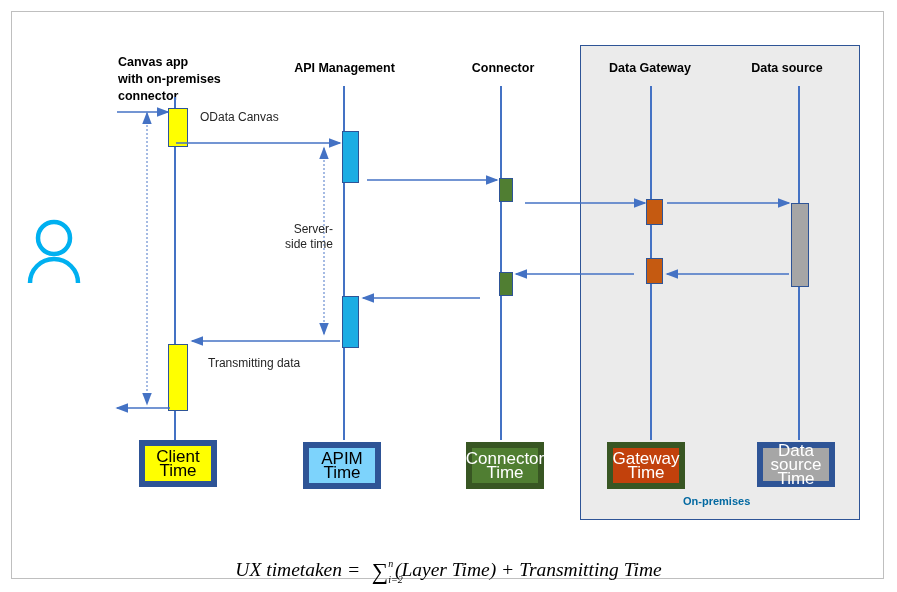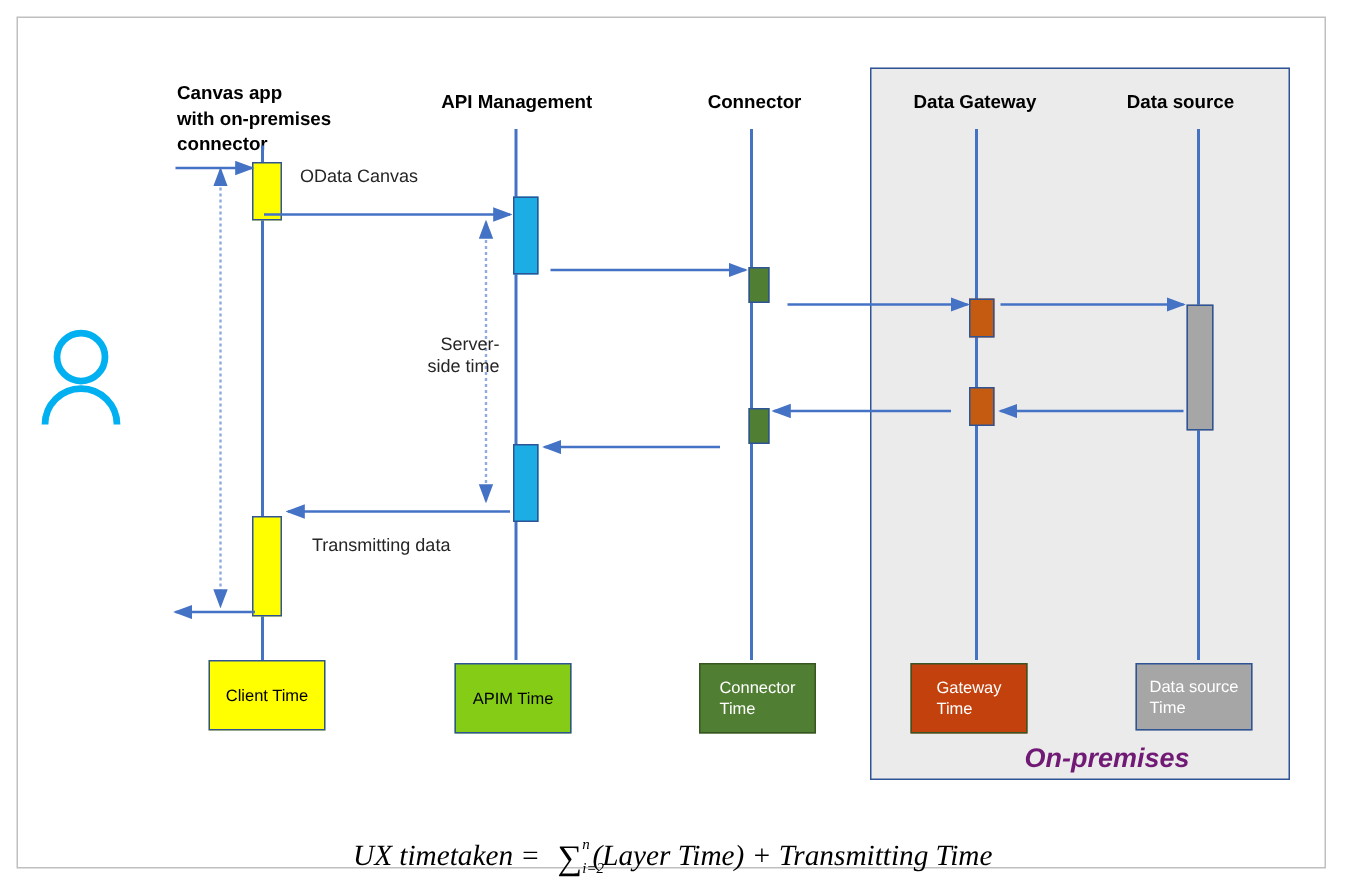--- a/index.html
+++ b/index.html
@@ -58,48 +58,48 @@
     box-sizing: border-box;
   }
   .bar.yellow { background: #ffff00; }
   .bar.cyan   { background: #1cade4; }
   .bar.green  { background: #507e32; }
   .bar.orange { background: #c55a11; }
   .bar.gray   { background: #a6a6a6; }
 
   .legendbox {
     position: absolute;
-    border: 1px solid #7f1d1d;
+    border: 6px solid #7f1d1d;
     box-sizing: border-box;
     display: flex;
     align-items: center;
     justify-content: center;
-    font-size: 11px;
+    text-align: center;
+    font-size: 17px;
     line-height: 14px;
     white-space: pre-line;
   }
   .legendbox.yellow { background: #ffff00; color: #000000; border-color:#2e5496; }
-  .legendbox.cyan   { background: #84cc16; color: #000000; border-color:#2e5496; }
+  .legendbox.cyan   { background: #7dd3fc; color: #000000; border-color:#2e5496; }
   .legendbox.green  { background: #507e32; color: #ffffff; border-color:#385623; }
   .legendbox.orange { background: #c2410c; color: #ffffff; border-color:#385623; }
   .legendbox.gray   { background: #a6a6a6; color: #ffffff; border-color:#2e5496; }
 
   .note {
     position: absolute;
     font-size: 12px;
     color: #262626;
     line-height: 15px;
     white-space: pre-line;
   }
   .onprem-label {
     position: absolute;
-    font-size: 18px;
+    font-size: 11px;
     font-weight: bold;
-    color: #701a75;
-    font-style: italic;
+    color: #0369a1;
   }
   .formula {
     position: absolute;
     left: 0;
     top: 559px;
     width: 897px;
     text-align: center;
     font-family: "Liberation Serif", serif;
     font-style: italic;
     font-size: 19.5px;

